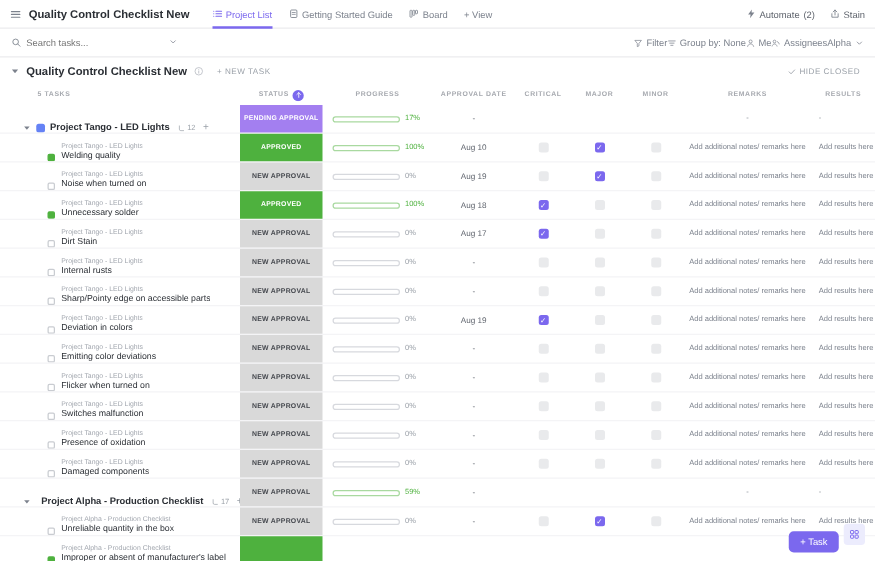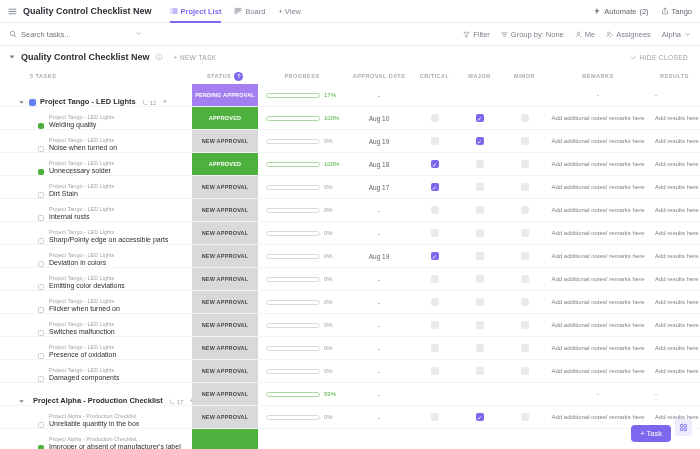--- a/index.html
+++ b/index.html
@@ -9,33 +9,33 @@
   :root { --accent:#7b68ee; --approved:#4eb13e; --pending:#a37ff0; --new-approval:#d9d9d9; }
 
   
   .topbar { height:23px; display:flex; align-items:center; padding:0 8px;
     border-bottom:1px solid #ececee; gap:6px; }
   .icon-btn { display:flex; align-items:center; cursor:pointer; }
   .tb-title { font-size:9px; font-weight:bold; white-space:nowrap; }
   .tabs { display:flex; align-items:stretch; gap:13px; margin-left:12px; height:23px; }
   .tab { display:flex; align-items:center; gap:3px; font-size:7.5px; color:#7c828d;
     border-bottom:2px solid transparent; padding-top:2px; cursor:pointer; white-space:nowrap; }
-  .tab.active { color:var(--accent); border-bottom-color:var(--accent); font-weight:bold; }
+  .tab.active { color:var(--accent); border-bottom-color:var(--accent); font-weight:normal; }
   .tab.active svg path, .tab.active svg rect { stroke:var(--accent); }
   .tb-right { margin-left:auto; display:flex; align-items:center; gap:12px; }
   .tb-item { display:flex; align-items:center; gap:3px; font-size:7.5px; color:#5f646d;
     white-space:nowrap; cursor:pointer; }
 
   
   .toolbar { height:23px; display:flex; align-items:center; padding:0 9px;
     border-bottom:1px solid #ececee; }
   .search { display:flex; align-items:flex-start; gap:4px; }
   .search input { border:none; outline:none; font-size:7.5px; color:#5f646d; width:110px;
     background:transparent; font-family:"Liberation Sans", sans-serif; }
-  .toolbar-right { margin-left:auto; display:flex; align-items:flex-start; gap:11px; }
+  .toolbar-right { margin-left:auto; display:flex; align-items:flex-start; }
   .tool-item { display:flex; align-items:center; gap:3px; font-size:7.5px; color:#7c828d;
     white-space:nowrap; cursor:pointer; }
   .pill { background:#ececfd; color:var(--accent); border-radius:3px; padding:2.5px 5px; }
 
   
   .listbar { height:22px; display:flex; align-items:center; padding:0 12px 0 8px; gap:5px; }
   .lb-title { font-size:9px; font-weight:bold; white-space:nowrap; }
   .lb-newtask { font-size:6.5px; color:#9aa0a8; letter-spacing:.4px; margin-left:6px; cursor:pointer; }
   .lb-right { margin-left:auto; display:flex; align-items:center; gap:3px; font-size:6.5px;
     color:#9aa0a8; letter-spacing:.4px; cursor:pointer; }
@@ -104,20 +104,27 @@
   <span class="tb-title">Quality Control Checklist New</span>
   <nav class="tabs">
     <span class="tab active">
       <svg width="8" height="8" viewBox="0 0 16 16" fill="none">
           <path d="M5.5 4h9M5.5 8h9M5.5 12h9M2 4h.01M2 8h.01M2 12h.01" stroke="#7c828d" stroke-width="1.8" stroke-linecap="round"></path>
         </svg>
       <span>Project List</span>
     </span>
     <span class="tab">
       <svg width="8" height="8" viewBox="0 0 16 16" fill="none">
+          <rect x="3" y="2" width="10" height="12" rx="1.5" stroke="#7c828d" stroke-width="1.4"></rect>
+          <path d="M5.5 6h5M5.5 9h5" stroke="#7c828d" stroke-width="1.2" stroke-linecap="round"></path>
+        </svg>
+      <span>Getting Started Guide</span>
+    </span>
+    <span class="tab">
+      <svg width="8" height="8" viewBox="0 0 16 16" fill="none">
           <rect x="2" y="2.5" width="3.2" height="11" rx="1" stroke="#7c828d" stroke-width="1.3"></rect>
           <rect x="6.4" y="2.5" width="3.2" height="8" rx="1" stroke="#7c828d" stroke-width="1.3"></rect>
           <rect x="10.8" y="2.5" width="3.2" height="5.5" rx="1" stroke="#7c828d" stroke-width="1.3"></rect>
         </svg>
       <span>Board</span>
     </span>
     <span class="tab">
       <span>+ View</span>
     </span>
   </nav>
@@ -126,21 +133,21 @@
       <svg width="8" height="8" viewBox="0 0 16 16">
           <path d="M9 1L3 9h4l-1 6 7-9H8.5L9 1z" fill="#7c828d"></path>
         </svg>
       <span>Automate</span>
       <span>(2)</span>
     </span>
     <span class="tb-item">
       <svg width="8" height="8" viewBox="0 0 16 16" fill="none">
           <path d="M8 10V2M5 5l3-3 3 3M3 8v5.5h10V8" stroke="#7c828d" stroke-width="1.4" stroke-linecap="round" stroke-linejoin="round"></path>
         </svg>
-      <span>Tango</span>
+      <span>Stain</span>
     </span>
   </div>
 </header>
 
 <div class="toolbar">
   <div class="search">
     <svg width="8" height="8" viewBox="0 0 16 16" fill="none">
         <circle cx="7" cy="7" r="4.5" stroke="#7c828d" stroke-width="1.4"></circle>
         <path d="M10.5 10.5L14 14" stroke="#7c828d" stroke-width="1.4" stroke-linecap="round"></path>
       </svg>

